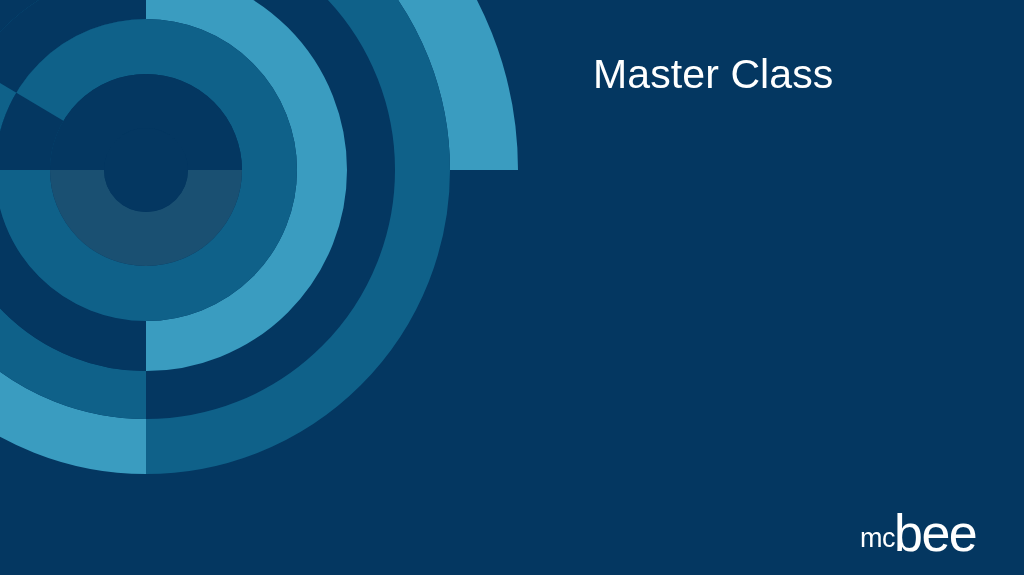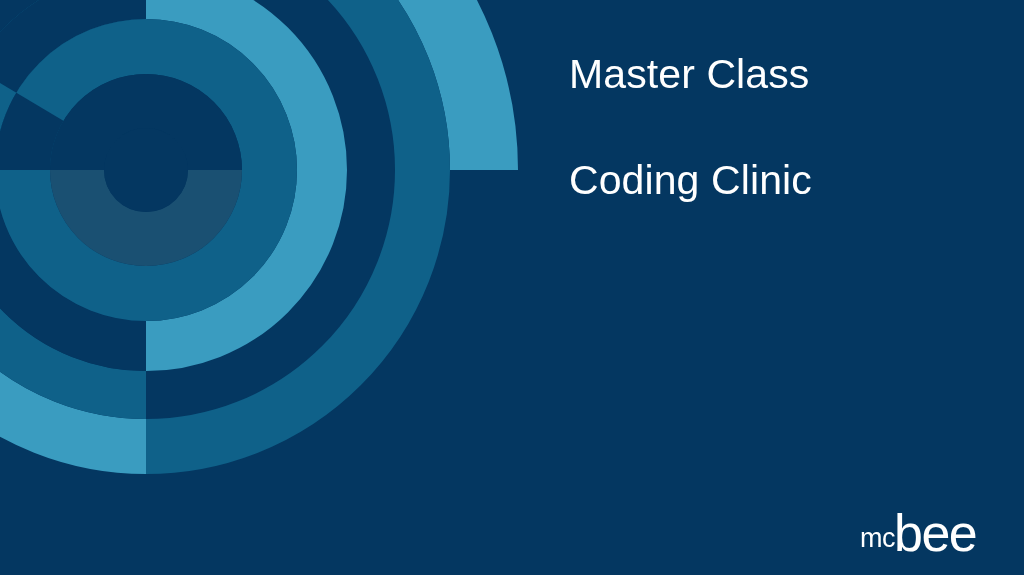--- a/index.html
+++ b/index.html
@@ -35,20 +35,21 @@
     width: 420px;
   }
 
   .title-line {
     color: #ffffff;
     font-size: 41px;
     line-height: 53px;
     font-weight: 400;
     letter-spacing: 0.1px;
     white-space: nowrap;
+    margin-left: 24px;
   }
 
   .title-gap {
     height: 53px;
   }
 
   .logo {
     position: absolute;
     right: 24px;
     bottom: 14px;
@@ -175,21 +176,20 @@
     <circle cx="146" cy="170" r="42" fill="#043761"></circle>
 
     <g clip-path="url(#clipWedgeA)">
       <circle cx="146" cy="170" r="276.5" fill="none" stroke="#0f6189" stroke-width="55" opacity="0"></circle>
     </g>
   </svg>
 
   <div class="title-block">
     <div class="title-line">Master Class</div>
     <div class="title-gap"></div>
-    <div class="title-line">Coding Clinic</div>
   </div>
 
   <svg class="logo" viewBox="0 0 140 54" width="140" height="54" aria-hidden="true">
     <text x="0" y="40" font-family="Liberation Sans, DejaVu Sans, sans-serif" font-size="27" fill="#ffffff" letter-spacing="-0.5">mc</text>
     <text x="34" y="44" font-family="Liberation Sans, DejaVu Sans, sans-serif" font-size="52" fill="#ffffff" letter-spacing="-1.5">bee</text>
   </svg>
 
 </div>
 
 </body></html>

